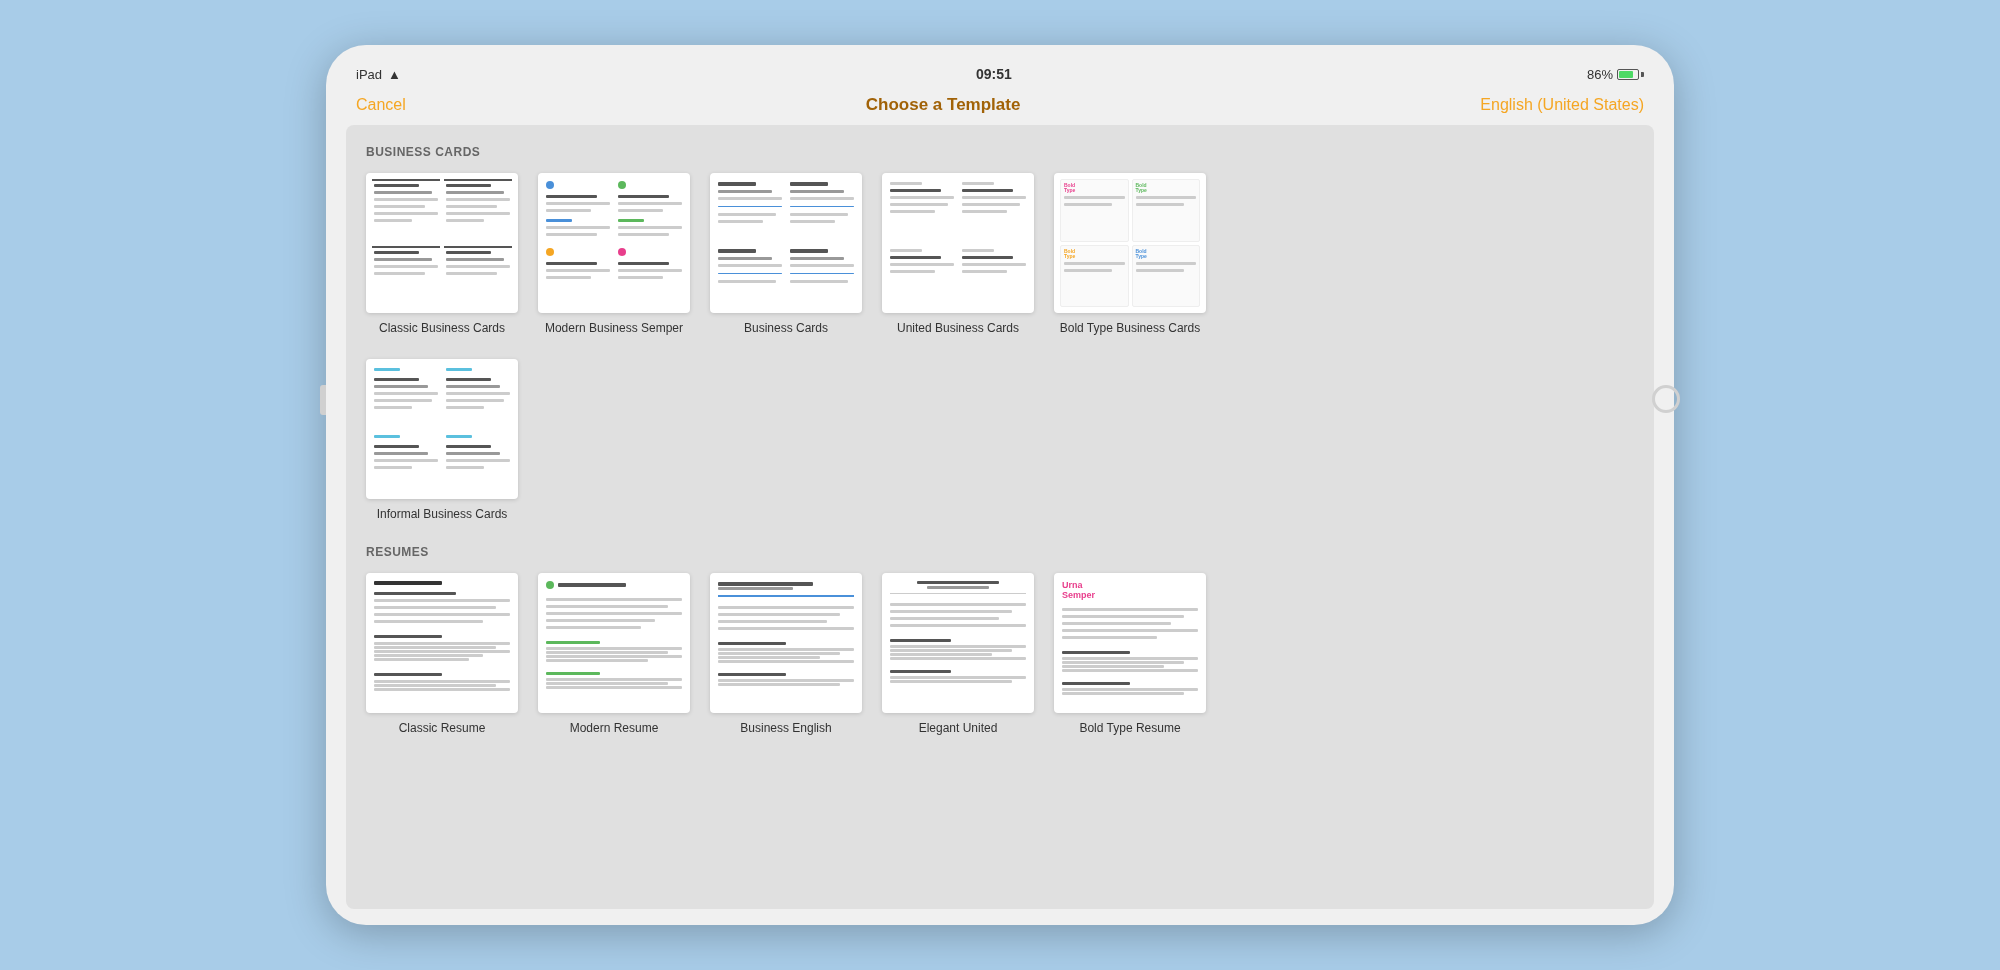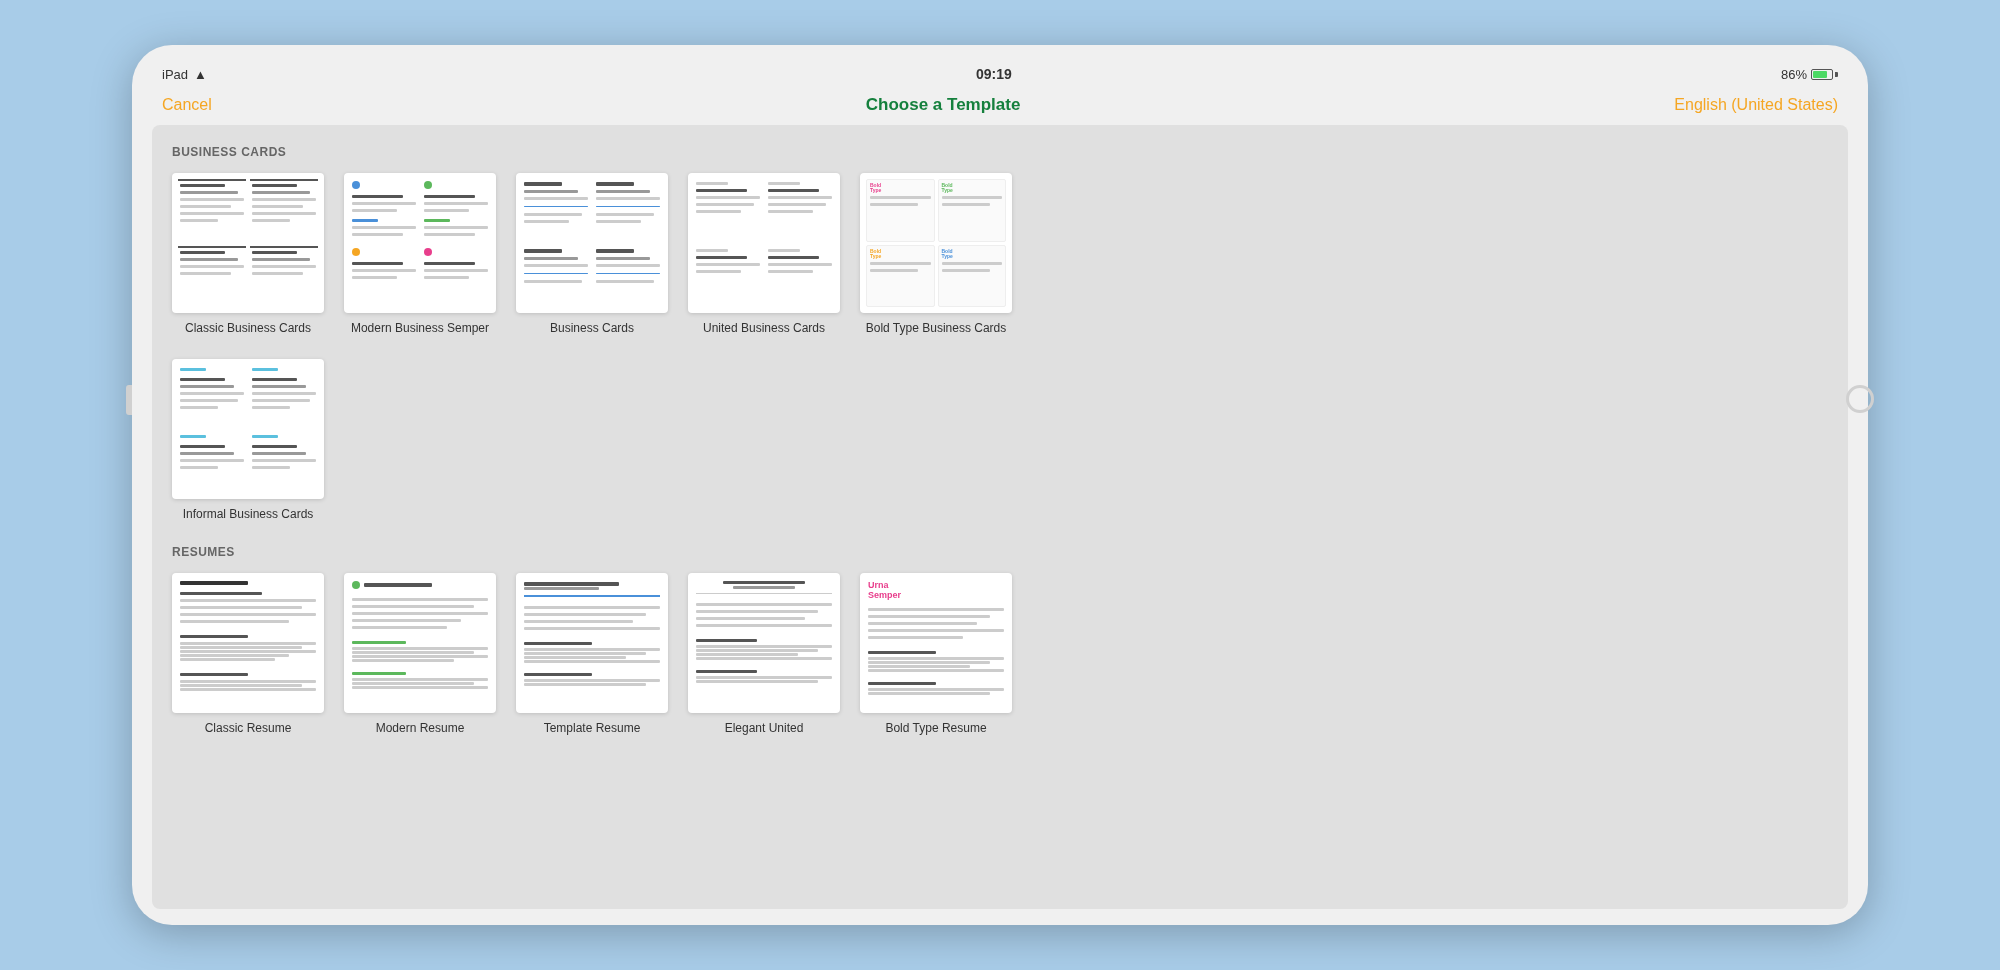--- a/index.html
+++ b/index.html
@@ -8,21 +8,21 @@
       background-color: #a8cce8;
       width: 2000px;
       height: 970px;
       display: flex;
       align-items: center;
       justify-content: center;
       font-family: -apple-system, BlinkMacSystemFont, 'Helvetica Neue', Arial, sans-serif;
     }
 
     .ipad-frame {
-      width: 1736px;
+      width: 1348px;
       height: 880px;
       background: #f0f0f0;
       border-radius: 40px;
       box-shadow: 0 8px 40px rgba(0,0,0,0.25);
       padding: 16px 20px;
       position: relative;
       display: flex;
       flex-direction: column;
     }
 
@@ -120,21 +120,21 @@
       color: #f5a623;
       font-size: 16px;
       cursor: pointer;
       background: none;
       border: none;
     }
 
     .nav-title {
       font-size: 17px;
       font-weight: 600;
-      color: #15803d;
+      color: #a16207;
     }
 
     .nav-language {
       color: #f5a623;
       font-size: 16px;
       cursor: pointer;
     }
 
     
     .content-area {
@@ -279,21 +279,21 @@
 
 <div class="ipad-frame">
   <div class="ipad-side-left"></div>
   <div class="ipad-side-right"></div>
 
   <div class="status-bar">
     <div class="status-left">
       <span>iPad</span>
       <span>▲</span>
     </div>
-    <div class="status-center">09:19</div>
+    <div class="status-center">09:51</div>
     <div class="status-right">
       <span>86%</span>
       <div class="battery-icon">
         <div class="battery-body">
           <div class="battery-fill"></div>
         </div>
         <div class="battery-tip"></div>
       </div>
     </div>
   </div>
@@ -616,21 +616,21 @@
             <div class="line line-light" style="width:90%"></div>
             <div class="line line-light" style="width:75%"></div>
             <div class="line line-light"></div>
           </div>
           <div style="margin-top:6px;">
             <div class="line line-dark" style="width:50%;margin-bottom:3px;"></div>
             <div class="line line-light"></div>
             <div class="line line-light" style="width:90%"></div>
           </div>
         </div>
-        <span class="template-label">Template Resume</span>
+        <span class="template-label">Business English</span>
       </div>
 
       <div class="template-item">
         <div class="template-thumb resume-thumb">
           <div style="text-align:center;margin-bottom:6px;border-bottom:1px solid #ccc;padding-bottom:4px;">
             <div class="line line-dark" style="width:60%;margin:0 auto 2px;"></div>
             <div class="line line-med" style="width:45%;margin:0 auto;"></div>
           </div>
           <div class="thumb-text-block">
             <div class="line line-light"></div>

